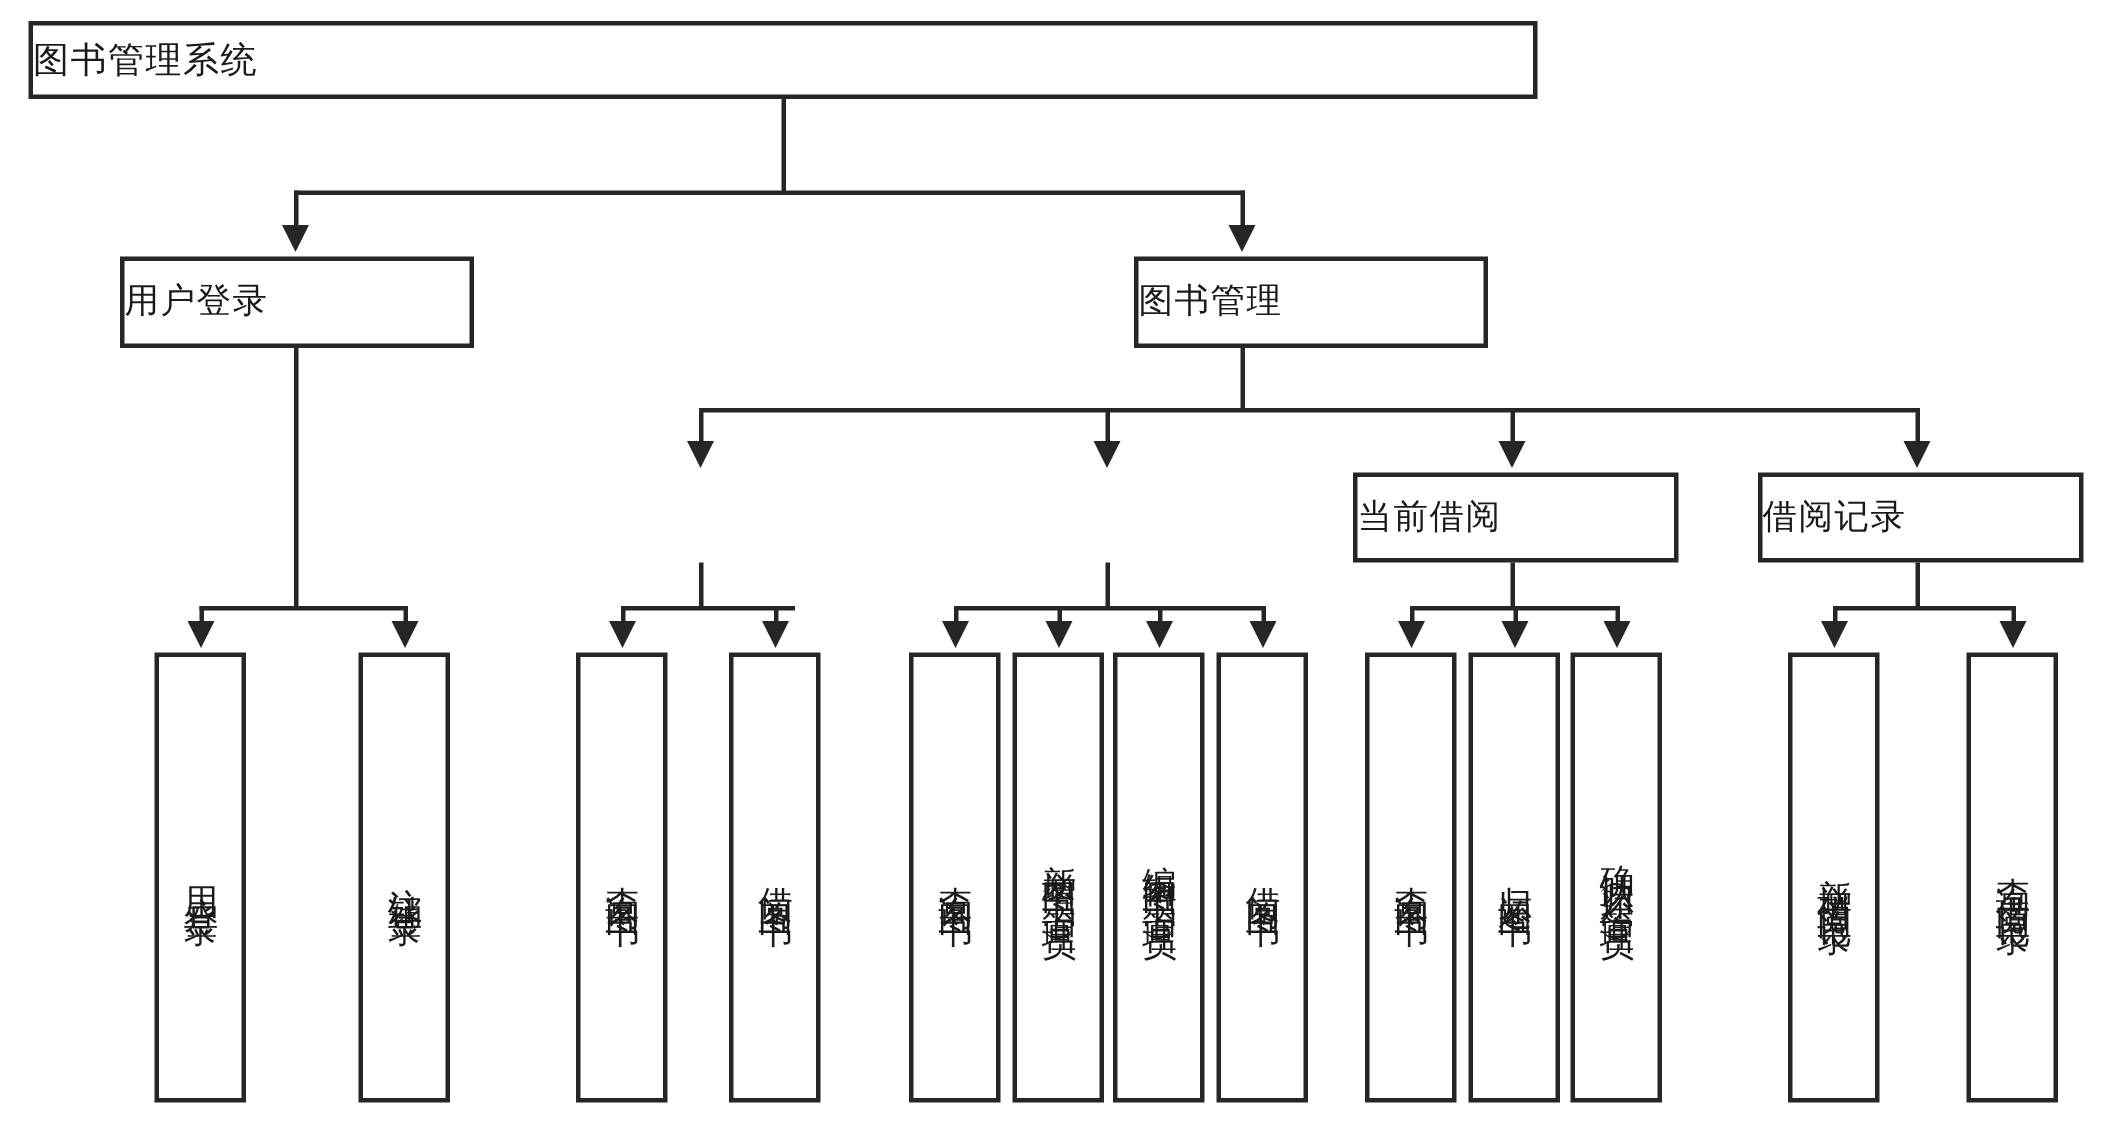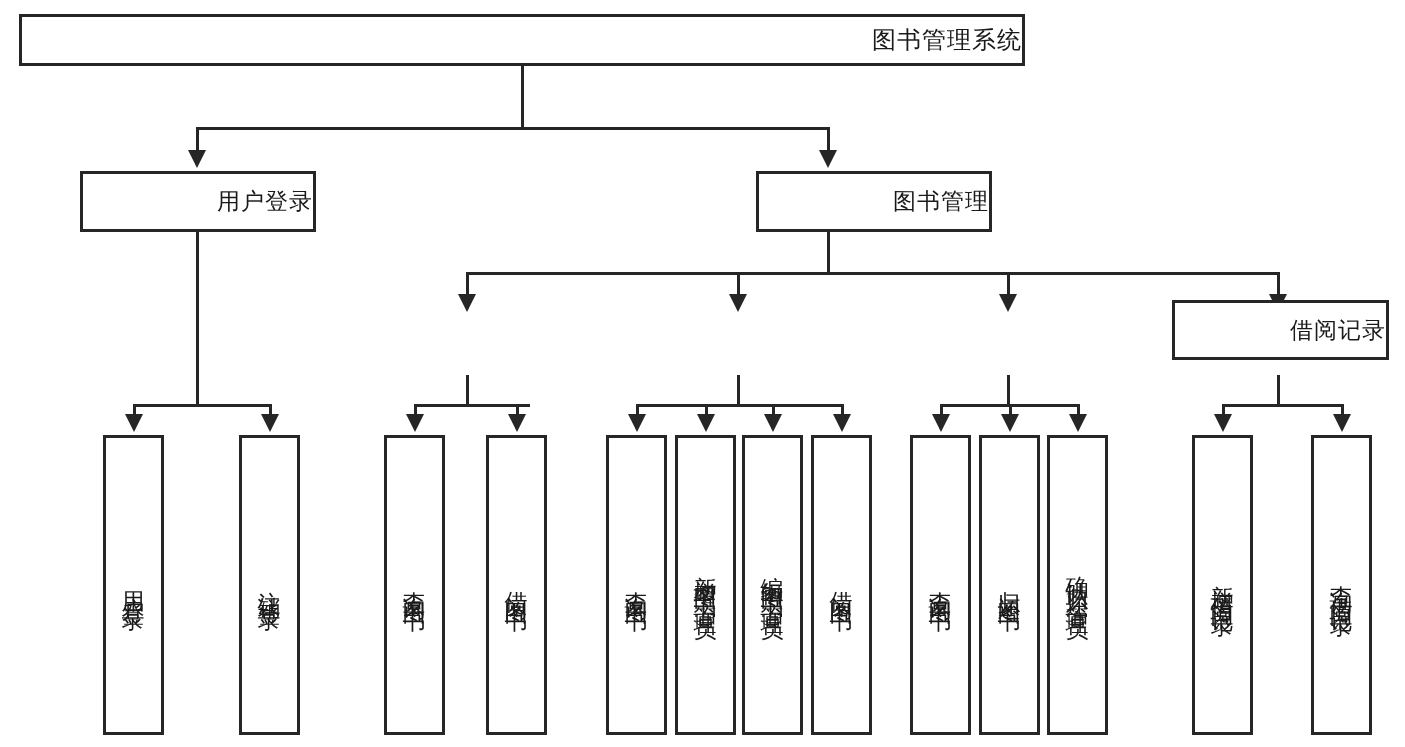--- a/index.html
+++ b/index.html
@@ -18,21 +18,21 @@
     overflow: hidden;
   }
   
   .node {
     position: absolute;
     box-sizing: border-box;
     border: 3px solid #262626;
     background: #ffffff;
     display: flex;
     align-items: center;
-    justify-content: flex-end;
+    justify-content: flex-start;
     color: #1a1a1a;
     font-size: 23px;
     line-height: 1.25;
     letter-spacing: 1px;
     white-space: nowrap;
   }
   .node.root   { font-size: 24px; }
   .node.level2 { font-size: 23px; }
   .node.level3 { font-size: 23px; }
 
@@ -120,21 +120,24 @@
 
   <div class="vline" style="left:737px; top:272px; height:26px;"></div>
   <div class="arrow" style="left:729px; top:294px;"></div>
 
   <div class="vline" style="left:1007px; top:272px; height:26px;"></div>
   <div class="arrow" style="left:999px; top:294px;"></div>
 
   <div class="vline" style="left:1277px; top:272px; height:26px;"></div>
   <div class="arrow" style="left:1269px; top:294px;"></div>
 
-  <div class="node level3" style="left:1172px; top:300px; width:217px; height:60px;">
+  <div class="node level3" style="left:902px; top:315px; width:217px; height:60px;">
+    <span>当前借阅</span>
+  </div>
+  <div class="node level3" style="left:1172px; top:315px; width:217px; height:60px;">
     <span>借阅记录</span>
   </div>
 
   <div class="vline" style="left:466px; top:375px; height:31px;"></div>
   <div class="hline" style="left:414px; top:404px; width:116px;"></div>
   <div class="vline" style="left:414px; top:404px; height:13px;"></div>
   <div class="arrow" style="left:406px; top:414px;"></div>
   <div class="vline" style="left:516px; top:404px; height:13px;"></div>
   <div class="arrow" style="left:508px; top:414px;"></div>
 

